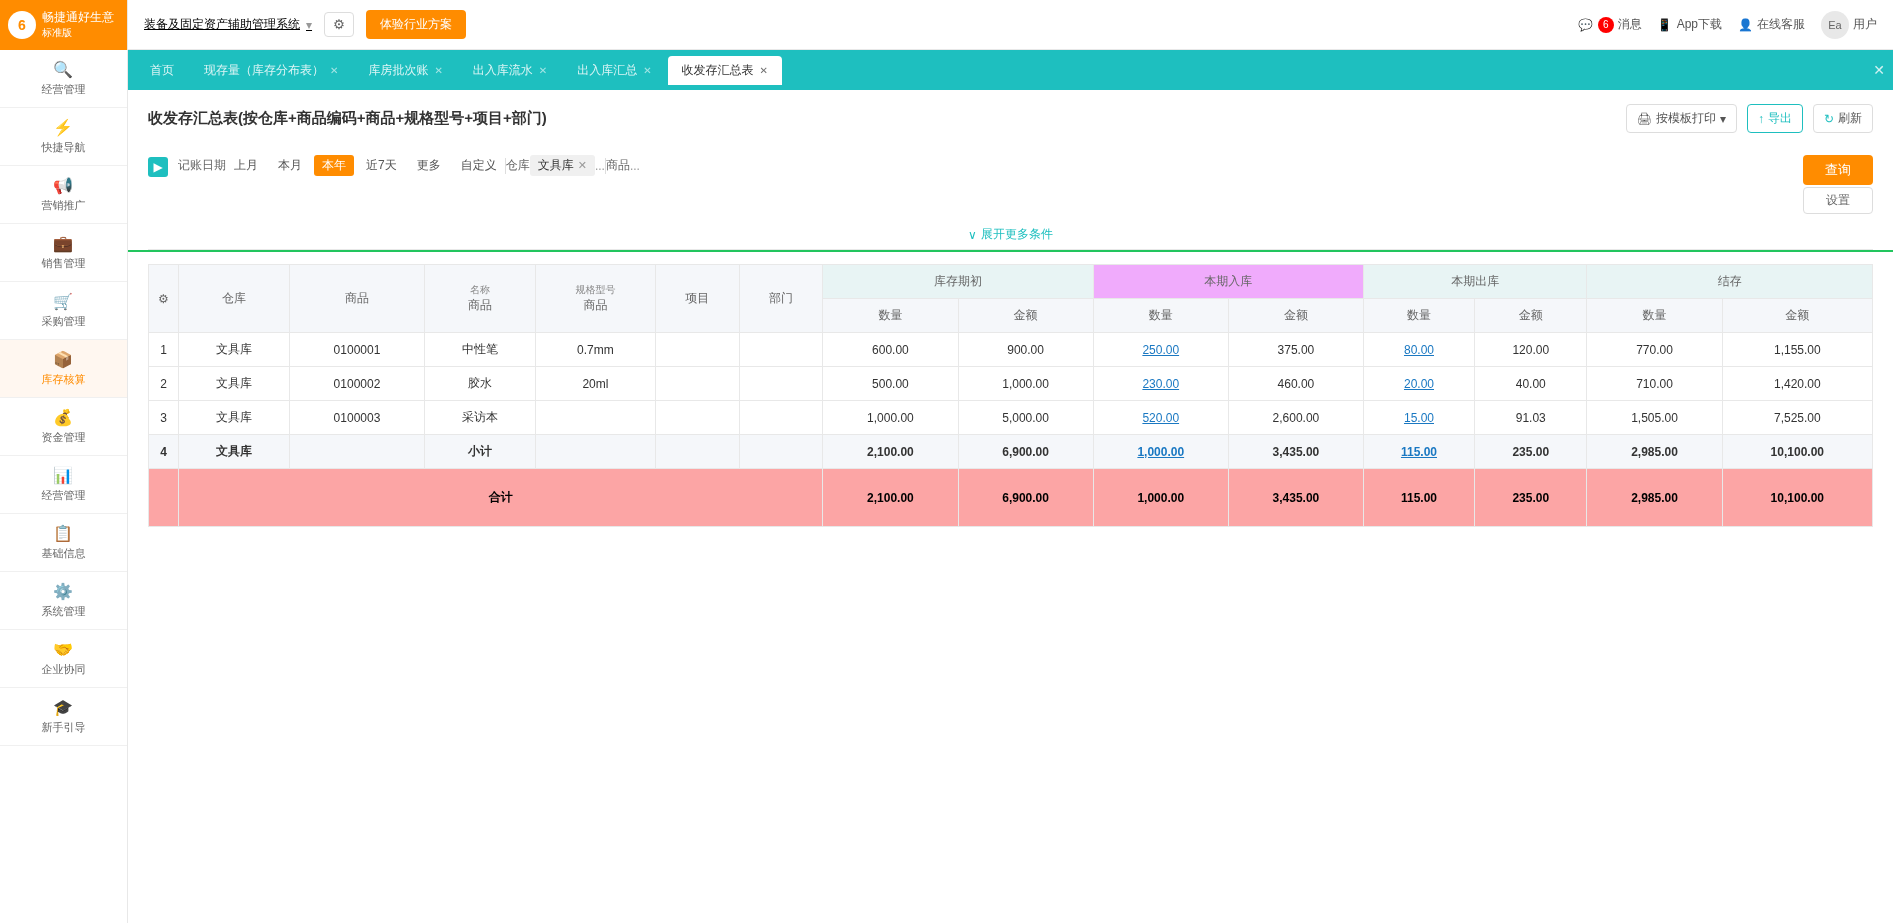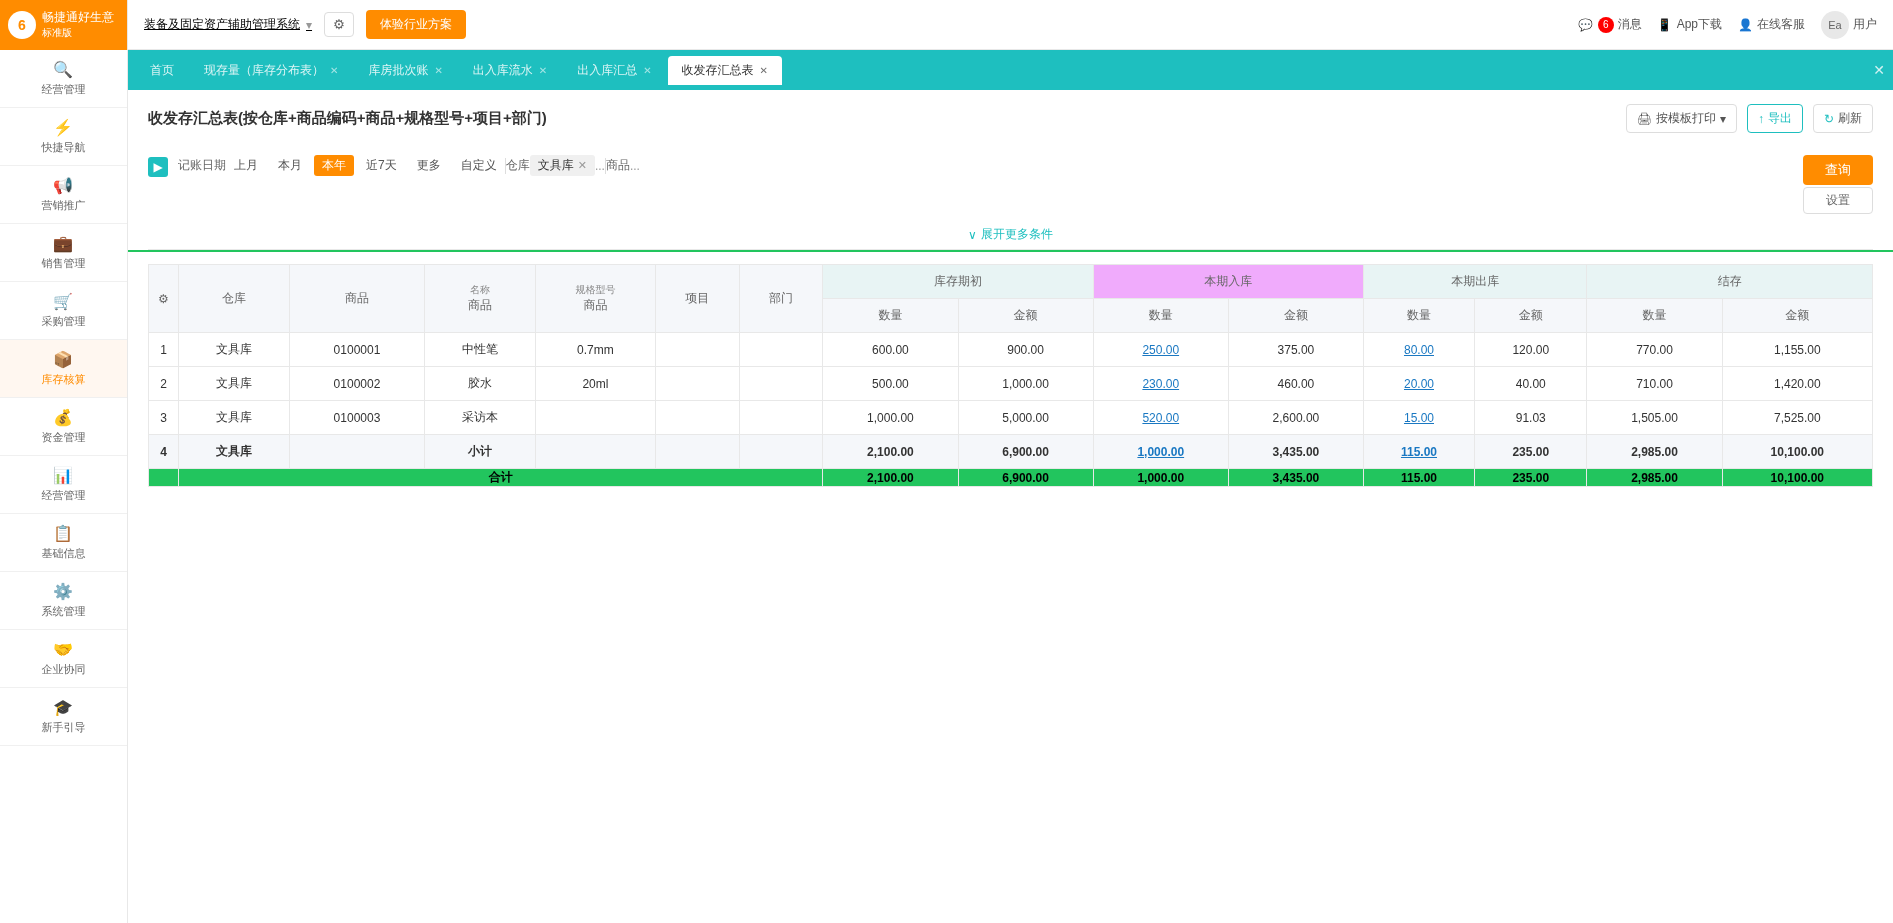--- a/index.html
+++ b/index.html
@@ -68,21 +68,21 @@
     .settings-btn { background: #fff; color: #666; border: 1px solid #ddd; border-radius: 4px; padding: 4px 22px; cursor: pointer; font-size: 12px; text-align: center; }
 
     
     .table-container { padding: 0 20px 20px; background: #fff; }
     table { width: 100%; border-collapse: collapse; margin-top: 12px; }
     thead tr th { background: #f5f7fa; font-size: 12px; color: #666; font-weight: 500; padding: 8px 6px; border: 1px solid #e8e8e8; text-align: center; white-space: nowrap; }
     tbody tr td { font-size: 12px; color: #333; padding: 8px 6px; border: 1px solid #e8e8e8; text-align: center; }
     tbody tr.subtotal td { font-weight: bold; background: #f5f7fa; }
     .underline-val { text-decoration: underline; color: #1a78c2; cursor: pointer; }
     .settings-col { width: 30px; }
-    tfoot tr td { font-weight: bold; background: #22c55e; padding: 0 6px; border: 1px solid #e8e8e8; text-align: center; font-size: 12px; }
+    tfoot tr td { font-weight: bold; background: #fca5a5; padding: 20px 6px; border: 1px solid #e8e8e8; text-align: center; font-size: 12px; }
     .filter-container { position: relative; }
   </style>
 </head>
 <body>
 
 <div class="sidebar">
   <div class="sidebar-logo">
     <div class="sidebar-logo-icon">6</div>
     <div>
       <div class="sidebar-logo-text">畅捷通好生意</div>

